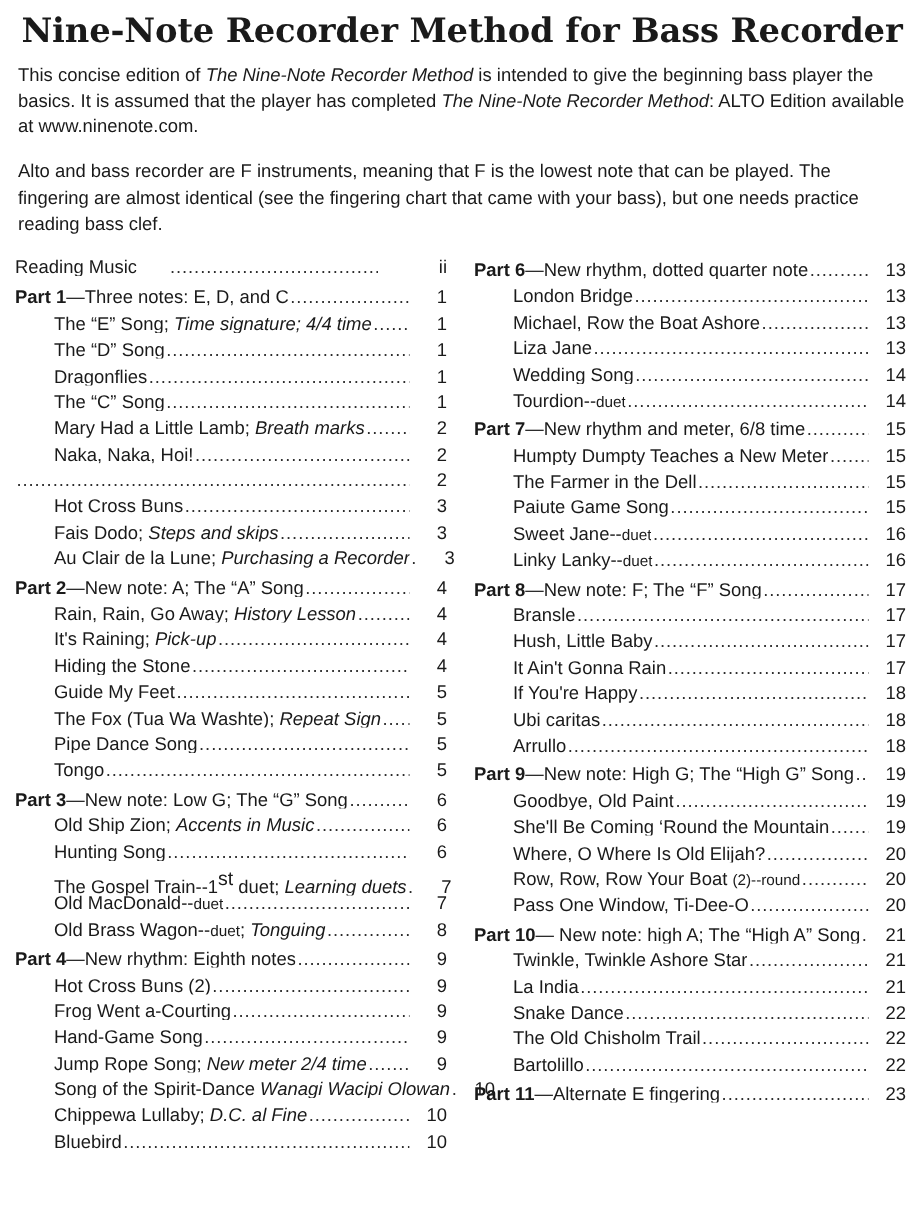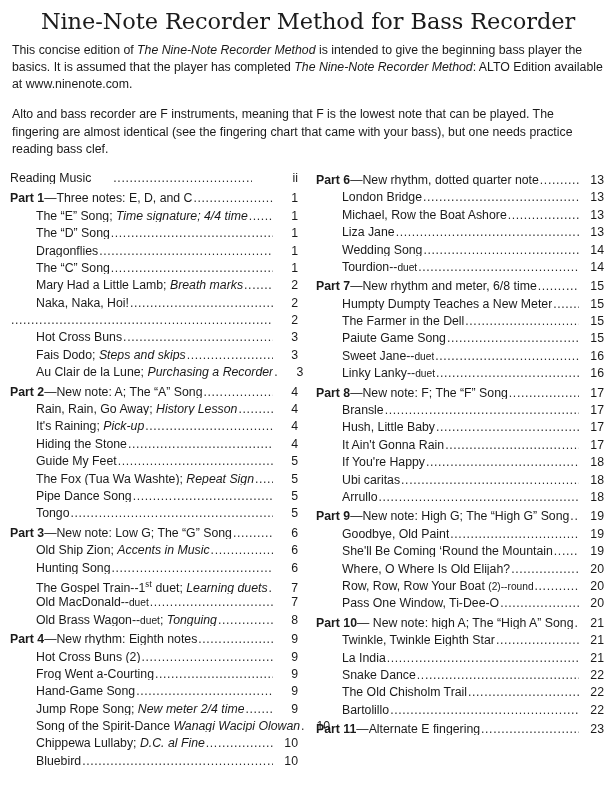--- a/index.html
+++ b/index.html
@@ -20,21 +20,21 @@
     width: 616px;
     height: 809px;
     box-sizing: border-box;
     padding: 0 10px;
   }
 
   
   .title {
     text-align: center;
     font-family: "DejaVu Serif", "Liberation Serif", serif;
-    font-weight: 400;
+    font-weight: 700;
     font-size: 22.5px;
     letter-spacing: -0.1px;
     margin: 9px 0 0 0;
     line-height: 1.1;
     white-space: nowrap;
   }
 
   
   .intro {
     font-size: 12.3px;
@@ -102,21 +102,21 @@
   .toc-row.song .label { padding-left: 26px; }
 
   
   .group { margin-bottom: 0px; }
   .group + .group { }
 
   .reading-row { margin-bottom: 3px; gap: 21px; }
 
   i { font-style: italic; }
   .sm { font-size: 10.2px; }
-  .sup { font-size: 10px; vertical-align: super; font-family: Liberation Serif, serif; }
+  .sup { font-size: 13px; vertical-align: super; }
 </style>
 </head>
 <body>
 
 <div class="page">
 
   <h1 class="title">Nine-Note Recorder Method for Bass Recorder</h1>
 
   <p class="intro first">
     <span>This concise edition of </span><i>The Nine-Note Recorder Method</i><span> is intended to give the beginning bass player the basics. It is assumed that the player has completed </span><i>The Nine-Note Recorder Method</i><span>:  ALTO Edition available at www.ninenote.com.</span>
@@ -442,21 +442,21 @@
               <span class="page-no">20</span>
             </div>
           </div>
           <div class="group">
             <div class="toc-row part">
               <span class="label">Part 10<span class="after">— New note: high A; The “High A” Song</span></span>
               <span class="leader"></span>
               <span class="page-no">21</span>
             </div>
             <div class="toc-row song">
-              <span class="label">Twinkle, Twinkle Eighth Star</span>
+              <span class="label">Twinkle, Twinkle Ashore Star</span>
               <span class="leader"></span>
               <span class="page-no">21</span>
             </div>
             <div class="toc-row song">
               <span class="label">La India</span>
               <span class="leader"></span>
               <span class="page-no">21</span>
             </div>
             <div class="toc-row song">
               <span class="label">Snake Dance</span>

